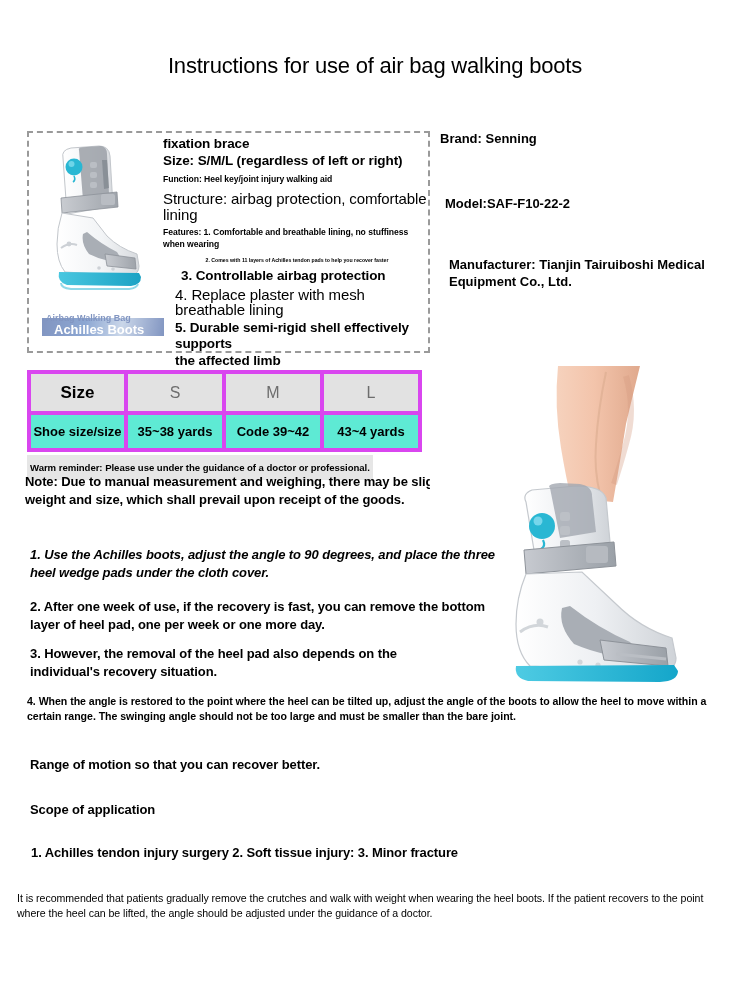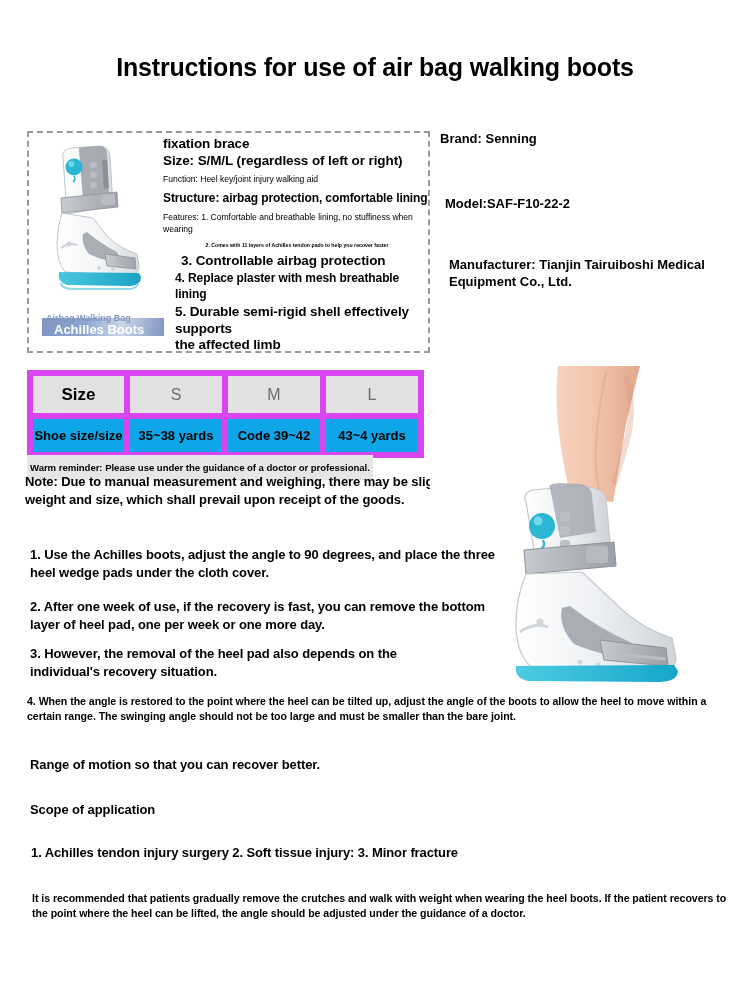--- a/index.html
+++ b/index.html
@@ -23,22 +23,22 @@
     background: #ffffff;
   }
 
   
   .doc-title {
     position: absolute;
     left: 0;
     top: 53px;
     width: 750px;
     text-align: center;
-    font-size: 25px;
-    font-weight: bold;
+    font-size: 22px;
+    font-weight: normal;
     letter-spacing: -0.2px;
     color: #000;
   }
 
   
   .spec-box {
     position: absolute;
     left: 27px;
     top: 131px;
     width: 403px;
@@ -78,25 +78,25 @@
     font-size:13px; font-weight:bold; color:#ffffff;
     white-space:nowrap; overflow:hidden;
   }
 
   .spec-text { position: absolute; left: 163px; top: 136px; width: 268px; }
   .s-big {
     font-size: 13.5px; font-weight: bold; line-height: 16.5px;
     letter-spacing: -0.1px;
   }
   .s-mid {
-    font-size: 12px; font-weight: bold; line-height: 15.5px;
+    font-size: 15px; font-weight: normal; line-height: 15.5px;
     letter-spacing: -0.1px;
   }
   .s-small {
-    font-size: 8.6px; font-weight: normal; line-height: 12px;
+    font-size: 8.6px; font-weight: bold; line-height: 12px;
     letter-spacing: -0.05px;
   }
   .s-tiny {
     font-size: 5.2px; font-weight: bold; line-height: 8px;
     text-align: center; letter-spacing: 0px;
   }
   .gap4 { height: 4px; }
   .gap6 { height: 6px; }
   .gap2 { height: 2px; }
 
@@ -115,38 +115,38 @@
   }
 
   
   .size-table {
     position: absolute; left: 27px; top: 370px;
     width: 391px;
     border-collapse: collapse;
     table-layout: fixed;
   }
   .size-table td {
-    border: 6px solid #d946ef;
+    border: 4px solid #d946ef;
     text-align: center;
     vertical-align: middle;
     padding: 0;
   }
   .size-table .hrow td {
     background: #e2e2e2;
     height: 37px;
     font-size: 17px;
   }
   .size-table .hrow td.h-main {
     color: #000; font-weight: bold; font-size: 17px;
   }
   .size-table .hrow td.h-sz {
     color: #6d6d6d; font-weight: normal; font-size: 16px;
   }
   .size-table .drow td {
-    background: #0ea5e9;
+    background: #5eead4;
     height: 33px;
     font-size: 13px;
     font-weight: bold;
     line-height: 14px;
   }
   .col-a { width: 97px; }
   .col-b { width: 98px; }
   .col-c { width: 98px; }
   .col-d { width: 98px; }
 
@@ -171,21 +171,21 @@
     overflow: hidden;
   }
 
   
   .step {
     position: absolute;
     font-size: 13px; font-weight: bold; line-height: 18px;
     letter-spacing: -0.1px;
     z-index: 5;
   }
-  .step1 { left: 30px; top: 546px; width: 470px; }
+  .step1 { left: 30px; top: 546px; width: 470px; font-style: italic; }
   .step2 { left: 30px; top: 598px; width: 470px; }
   .step3 { left: 30px; top: 645px; width: 400px; }
   .step4 {
     position: absolute; left: 27px; top: 694px; width: 700px;
     font-size: 10.6px; font-weight: bold; line-height: 15px;
     letter-spacing: -0.05px; z-index: 5;
   }
 
   .rom {
     position: absolute; left: 30px; top: 757px;
@@ -194,22 +194,22 @@
   .scope-h {
     position: absolute; left: 30px; top: 802px;
     font-size: 13px; font-weight: bold; letter-spacing: -0.1px;
   }
   .scope-b {
     position: absolute; left: 31px; top: 844px; width: 460px;
     font-size: 13px; font-weight: bold; line-height: 18px;
     letter-spacing: -0.1px;
   }
   .rec {
-    position: absolute; left: 32px; top: 891px; width: 700px;
-    font-size: 10.6px; font-weight: bold; line-height: 15px;
+    position: absolute; left: 17px; top: 891px; width: 700px;
+    font-size: 10.6px; font-weight: normal; line-height: 15px;
     letter-spacing: -0.05px;
   }
   .allow {
     position: absolute; left: 30px; top: 948px; width: 640px;
     font-size: 13px; font-weight: bold; line-height: 18px;
     letter-spacing: -0.1px;
   }
 </style>
 </head>
 <body>

